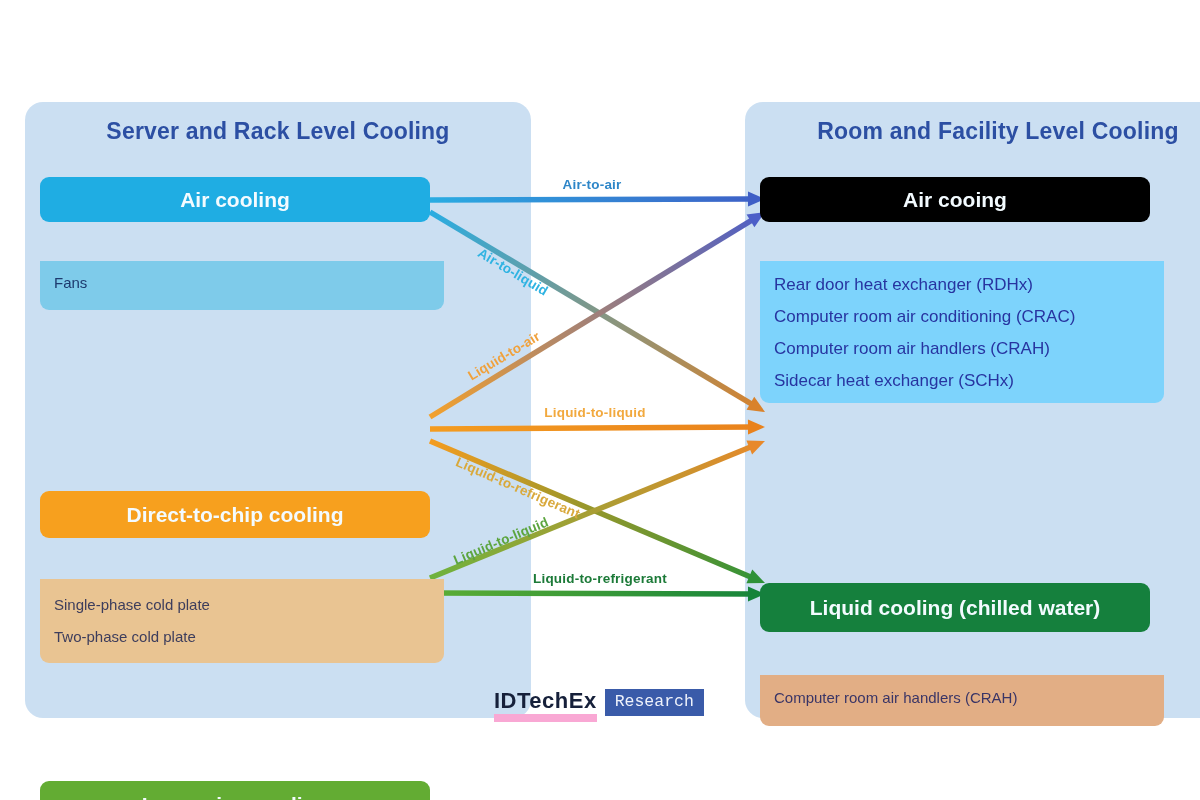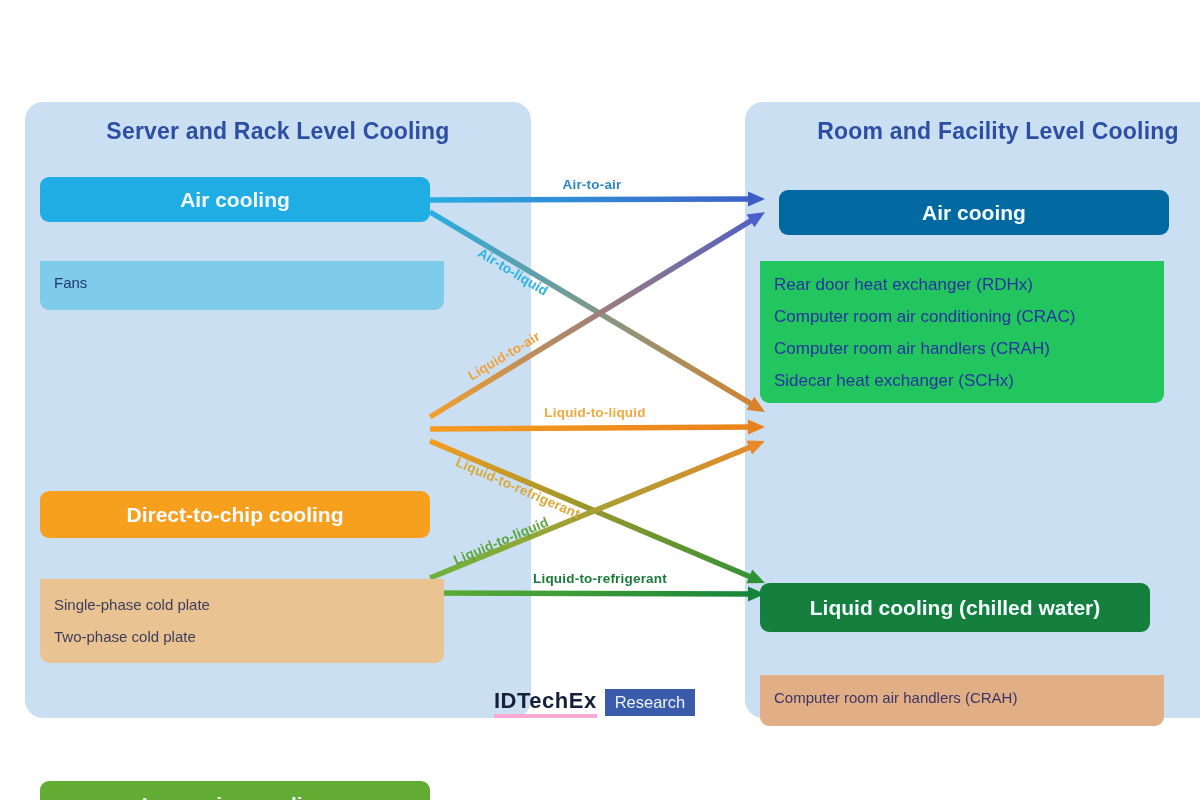--- a/index.html
+++ b/index.html
@@ -28,38 +28,38 @@
     border-radius:0 0 9px 9px;margin-top:-6px;padding:10px 0 6px 14px;
     font-size:15px;line-height:32px;position:relative;z-index:1;
   }
   
   #l-air-h{top:75px;height:45px;background:#1fade3;}
   #l-air-s{top:120px;height:37px;background:#7ecbea;color:#1d3a6e;padding-top:6px;}
   #l-d2c-h{top:301px;height:47px;background:#f7a01e;}
   #l-d2c-s{top:348px;height:68px;background:#e9c492;color:#3d3d5c;}
   #l-imm-h{top:466px;height:48px;background:#63ac33;}
   
-  #r-air-h{top:88px;height:45px;background:#0369a1;margin-left:19px;}
-  #r-air-s{top:120px;height:128px;background:#22c55e;color:#2734a0;font-size:17px;line-height:32px;padding-top:8px;}
+  #r-air-h{top:75px;height:45px;background:#000000;}
+  #r-air-s{top:120px;height:128px;background:#7dd3fc;color:#2734a0;font-size:17px;line-height:32px;padding-top:8px;}
   #r-chw-h{top:300px;height:49px;background:#15803d;}
   #r-chw-s{top:349px;height:38px;background:#e2ae85;color:#3a3566;padding-top:7px;}
   #arrows{position:absolute;left:0;top:0;width:1200px;height:800px;pointer-events:none;}
   .arrow-label{
     position:absolute;font-weight:bold;font-size:13.5px;white-space:nowrap;
     transform-origin:center center;letter-spacing:.2px;
   }
   
   #logo{position:absolute;left:494px;top:689px;display:flex;align-items:flex-start;}
   #logo-brand{
     font-size:22px;font-weight:bold;color:#16203a;letter-spacing:.5px;
-    border-bottom:4px solid #f9a8d4;padding-bottom:1px;line-height:24px;
+    border-bottom:8px solid #f9a8d4;padding-bottom:1px;line-height:24px;
   }
   #logo-tag{
     margin-left:8px;background:#3a5ba9;color:#eef2fb;font-size:16.5px;
-    padding:3px 10px 4px 10px;line-height:20px;
+    padding:3px 10px 4px 10px;line-height:20px;font-family:Liberation Mono, monospace;
   }
 </style>
 </head>
 <body>
 
 <div id="canvas">
 
   <div class="panel" id="left-panel">
     <div class="panel-title">Server and Rack Level Cooling</div>
 

